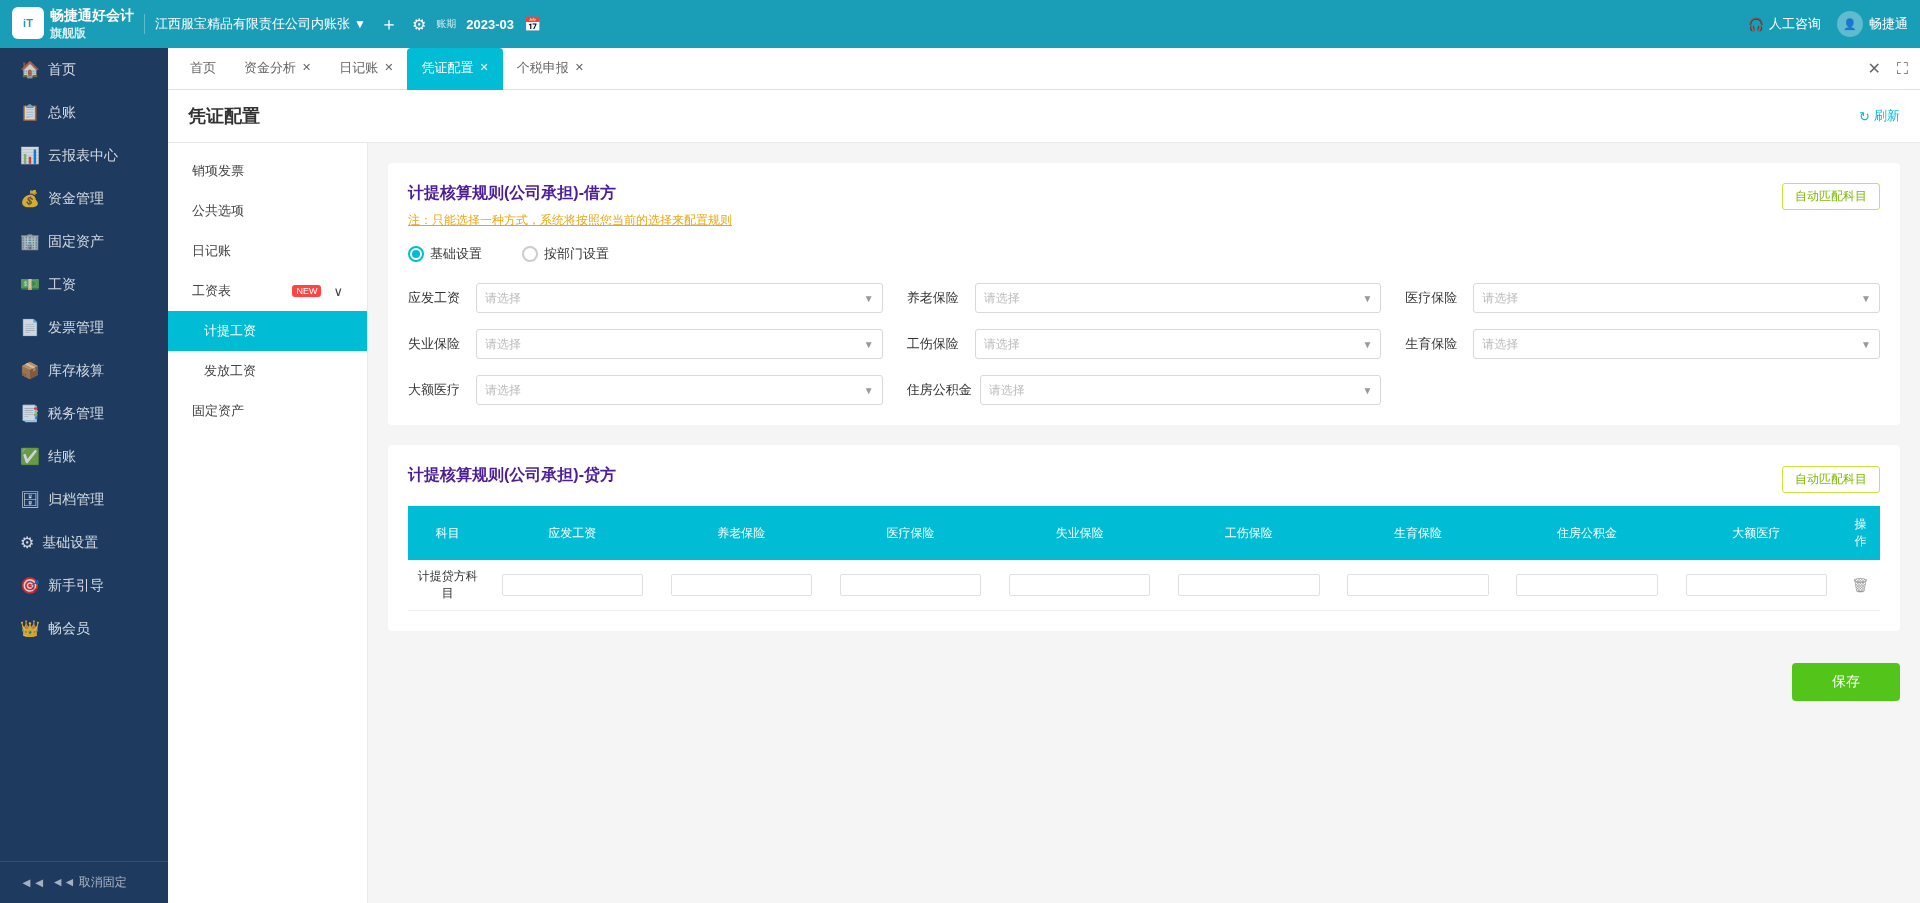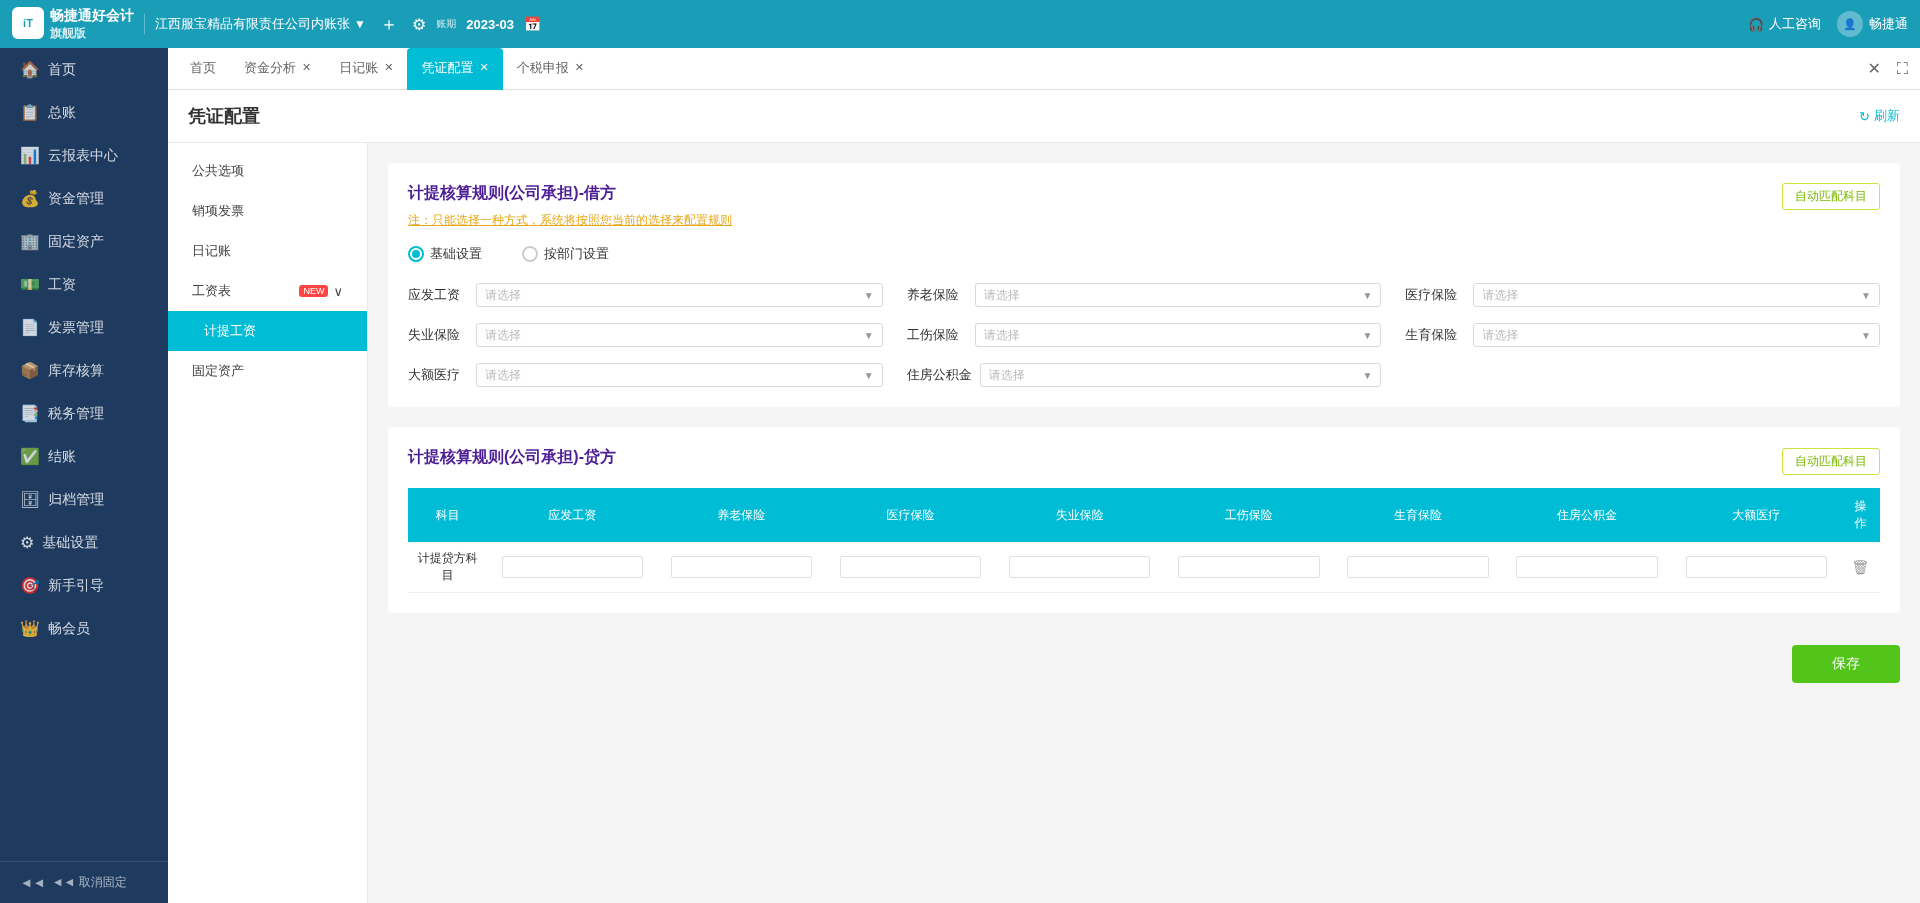--- a/index.html
+++ b/index.html
@@ -69,21 +69,21 @@
     .radio-group { display: flex; gap: 40px; margin-bottom: 20px; align-items: center; }
     .radio-label { display: flex; align-items: center; gap: 6px; cursor: pointer; font-size: 13px; color: #333; }
     .radio-circle { width: 16px; height: 16px; border-radius: 50%; border: 2px solid #ccc; display: flex; align-items: center; justify-content: center; }
     .radio-circle.checked { border-color: #00bcd4; }
     .radio-circle.checked::after { content: ''; width: 8px; height: 8px; background: #00bcd4; border-radius: 50%; }
 
     
     .form-grid { display: grid; grid-template-columns: 1fr 1fr 1fr; gap: 16px 24px; }
     .form-item { display: flex; align-items: center; gap: 8px; }
     .form-label { font-size: 13px; color: #333; white-space: nowrap; min-width: 60px; }
-    .form-select { flex: 1; border: 1px solid #d9d9d9; border-radius: 3px; padding: 5px 8px; font-size: 12px; color: #999; display: flex; align-items: center; justify-content: space-between; cursor: pointer; background: white; height: 24px; }
+    .form-select { flex: 1; border: 1px solid #d9d9d9; border-radius: 3px; padding: 5px 8px; font-size: 12px; color: #999; display: flex; align-items: center; justify-content: space-between; cursor: pointer; background: white; height: 30px; }
     .form-select-arrow { color: #999; font-size: 10px; }
 
     
     .data-table { width: 100%; border-collapse: collapse; margin-top: 12px; }
     .data-table thead tr { background: #00bcd4; }
     .data-table thead th { color: white; padding: 10px 8px; font-size: 12px; font-weight: normal; text-align: center; border: none; }
     .data-table tbody tr { background: white; }
     .data-table tbody td { padding: 8px 6px; border-bottom: 1px solid #f0f0f0; font-size: 12px; color: #333; text-align: center; }
     .table-input { border: 1px solid #e0e0e0; border-radius: 2px; padding: 3px 6px; width: 90%; font-size: 12px; }
     .delete-btn { color: #999; cursor: pointer; font-size: 14px; background: none; border: none; }
@@ -225,37 +225,40 @@
       <button class="refresh-btn">
         <span>↻</span>
         <span>刷新</span>
       </button>
     </div>
 
     <div class="content-scroll">
 
       <div class="left-nav">
         <div class="left-nav-item">
+          <span>销项发票</span>
+        </div>
+        <div class="left-nav-item">
           <span>公共选项</span>
         </div>
         <div class="left-nav-item">
-          <span>销项发票</span>
-        </div>
-        <div class="left-nav-item">
           <span>日记账</span>
         </div>
         <div class="left-nav-item">
           <span>工资表</span>
-          <span style="display:flex;align-items:center;gap:5px;">
+          <span style="display:flex;align-items:center;gap:12px;">
             <span class="new-badge">NEW</span>
             <span>∨</span>
           </span>
         </div>
         <div class="left-nav-item sub active">
           <span>计提工资</span>
+        </div>
+        <div class="left-nav-item sub">
+          <span>发放工资</span>
         </div>
         <div class="left-nav-item">
           <span>固定资产</span>
         </div>
       </div>
 
       <div class="main-content">
 
         <div class="section">
           <div style="display:flex; align-items:flex-start; justify-content:space-between;">

